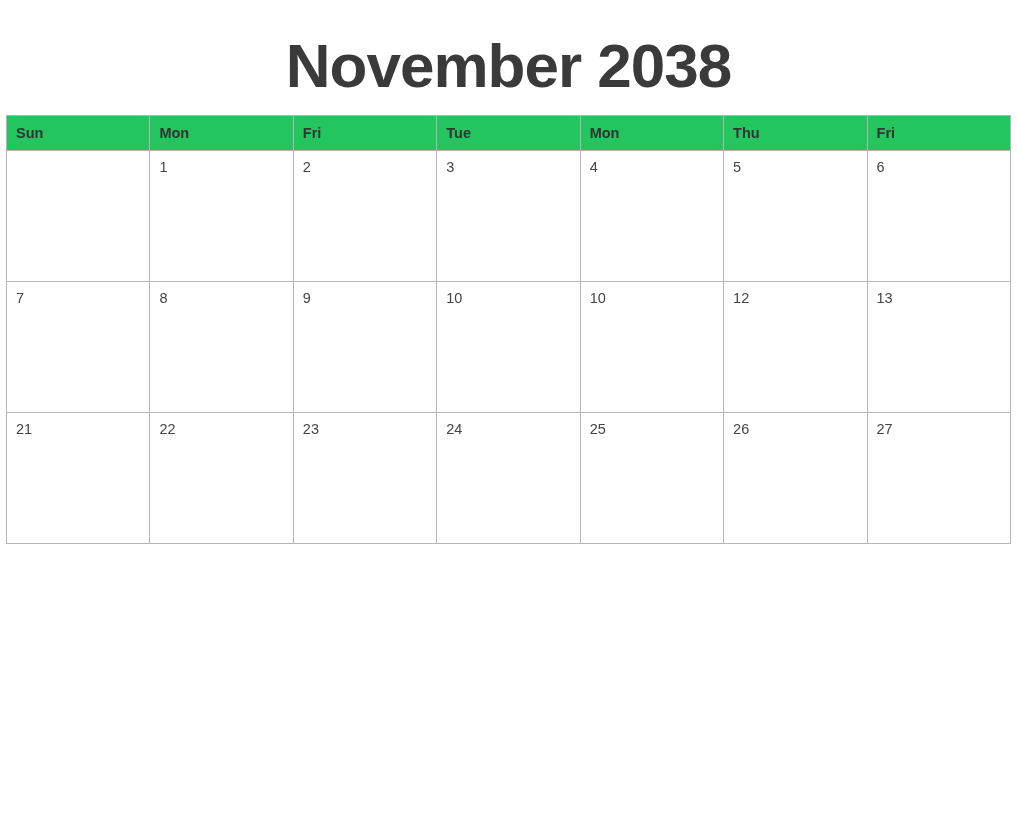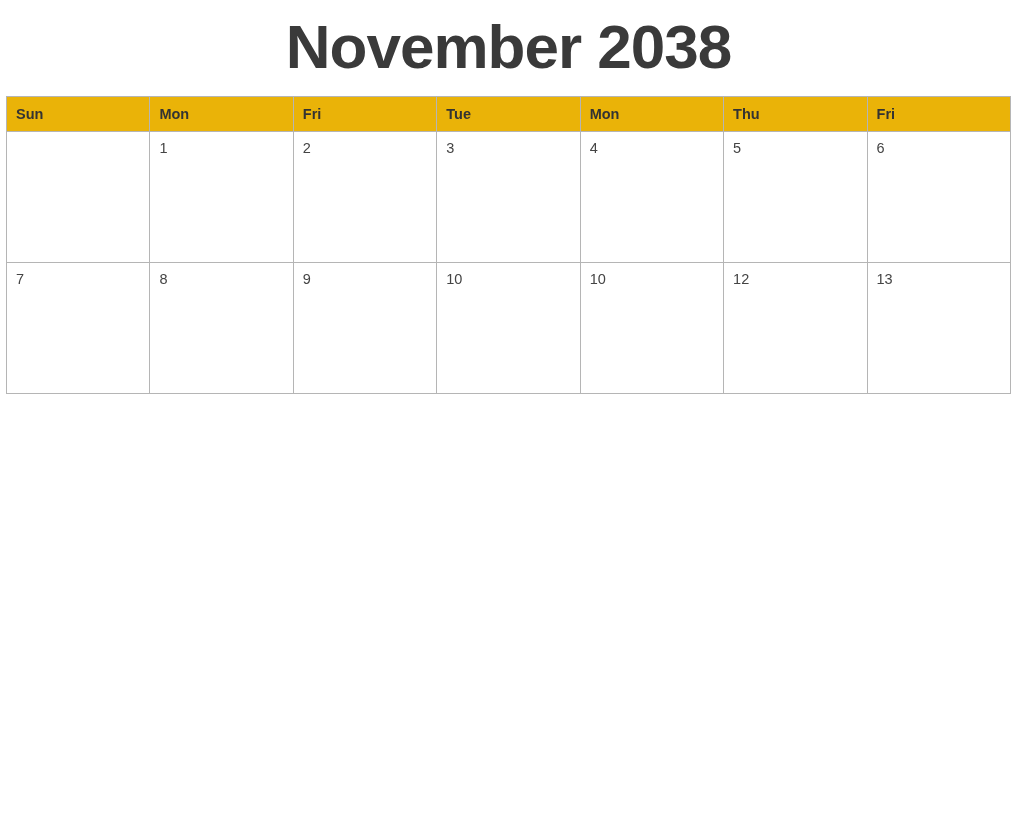--- a/index.html
+++ b/index.html
@@ -20,36 +20,36 @@
     position: relative;
     box-sizing: border-box;
   }
   .cal-title {
     text-align: center;
     font-size: 62px;
     font-weight: bold;
     color: #3a3a3a;
     letter-spacing: -1px;
     margin: 0;
-    padding-top: 13px;
+    padding-top: 32px;
     line-height: 1.1;
   }
   .cal-wrap {
     padding: 0 6px;
     box-sizing: border-box;
     margin-top: 15px;
   }
   table.calendar {
     border-collapse: collapse;
     width: 1005px;
     table-layout: fixed;
   }
   table.calendar th {
     border: 1px solid #b5b5b5;
-    background: #eab308;
+    background: #22c55e;
     font-size: 14.5px;
     font-weight: bold;
     color: #333333;
     text-align: left;
     padding: 9px 0 9px 9px;
     height: 16px;
     box-sizing: border-box;
   }
   table.calendar td {
     border: 1px solid #b5b5b5;
@@ -129,17 +129,40 @@
           <td>
               <span class="daynum">10</span>
             </td>
           <td>
               <span class="daynum">12</span>
             </td>
           <td>
               <span class="daynum">13</span>
             </td>
         </tr>
+        <tr>
+          <td>
+              <span class="daynum">21</span>
+            </td>
+          <td>
+              <span class="daynum">22</span>
+            </td>
+          <td>
+              <span class="daynum">23</span>
+            </td>
+          <td>
+              <span class="daynum">24</span>
+            </td>
+          <td>
+              <span class="daynum">25</span>
+            </td>
+          <td>
+              <span class="daynum">26</span>
+            </td>
+          <td>
+              <span class="daynum">27</span>
+            </td>
+        </tr>
       </tbody>
     </table>
   </div>
 
 </div>
 
 </body></html>

